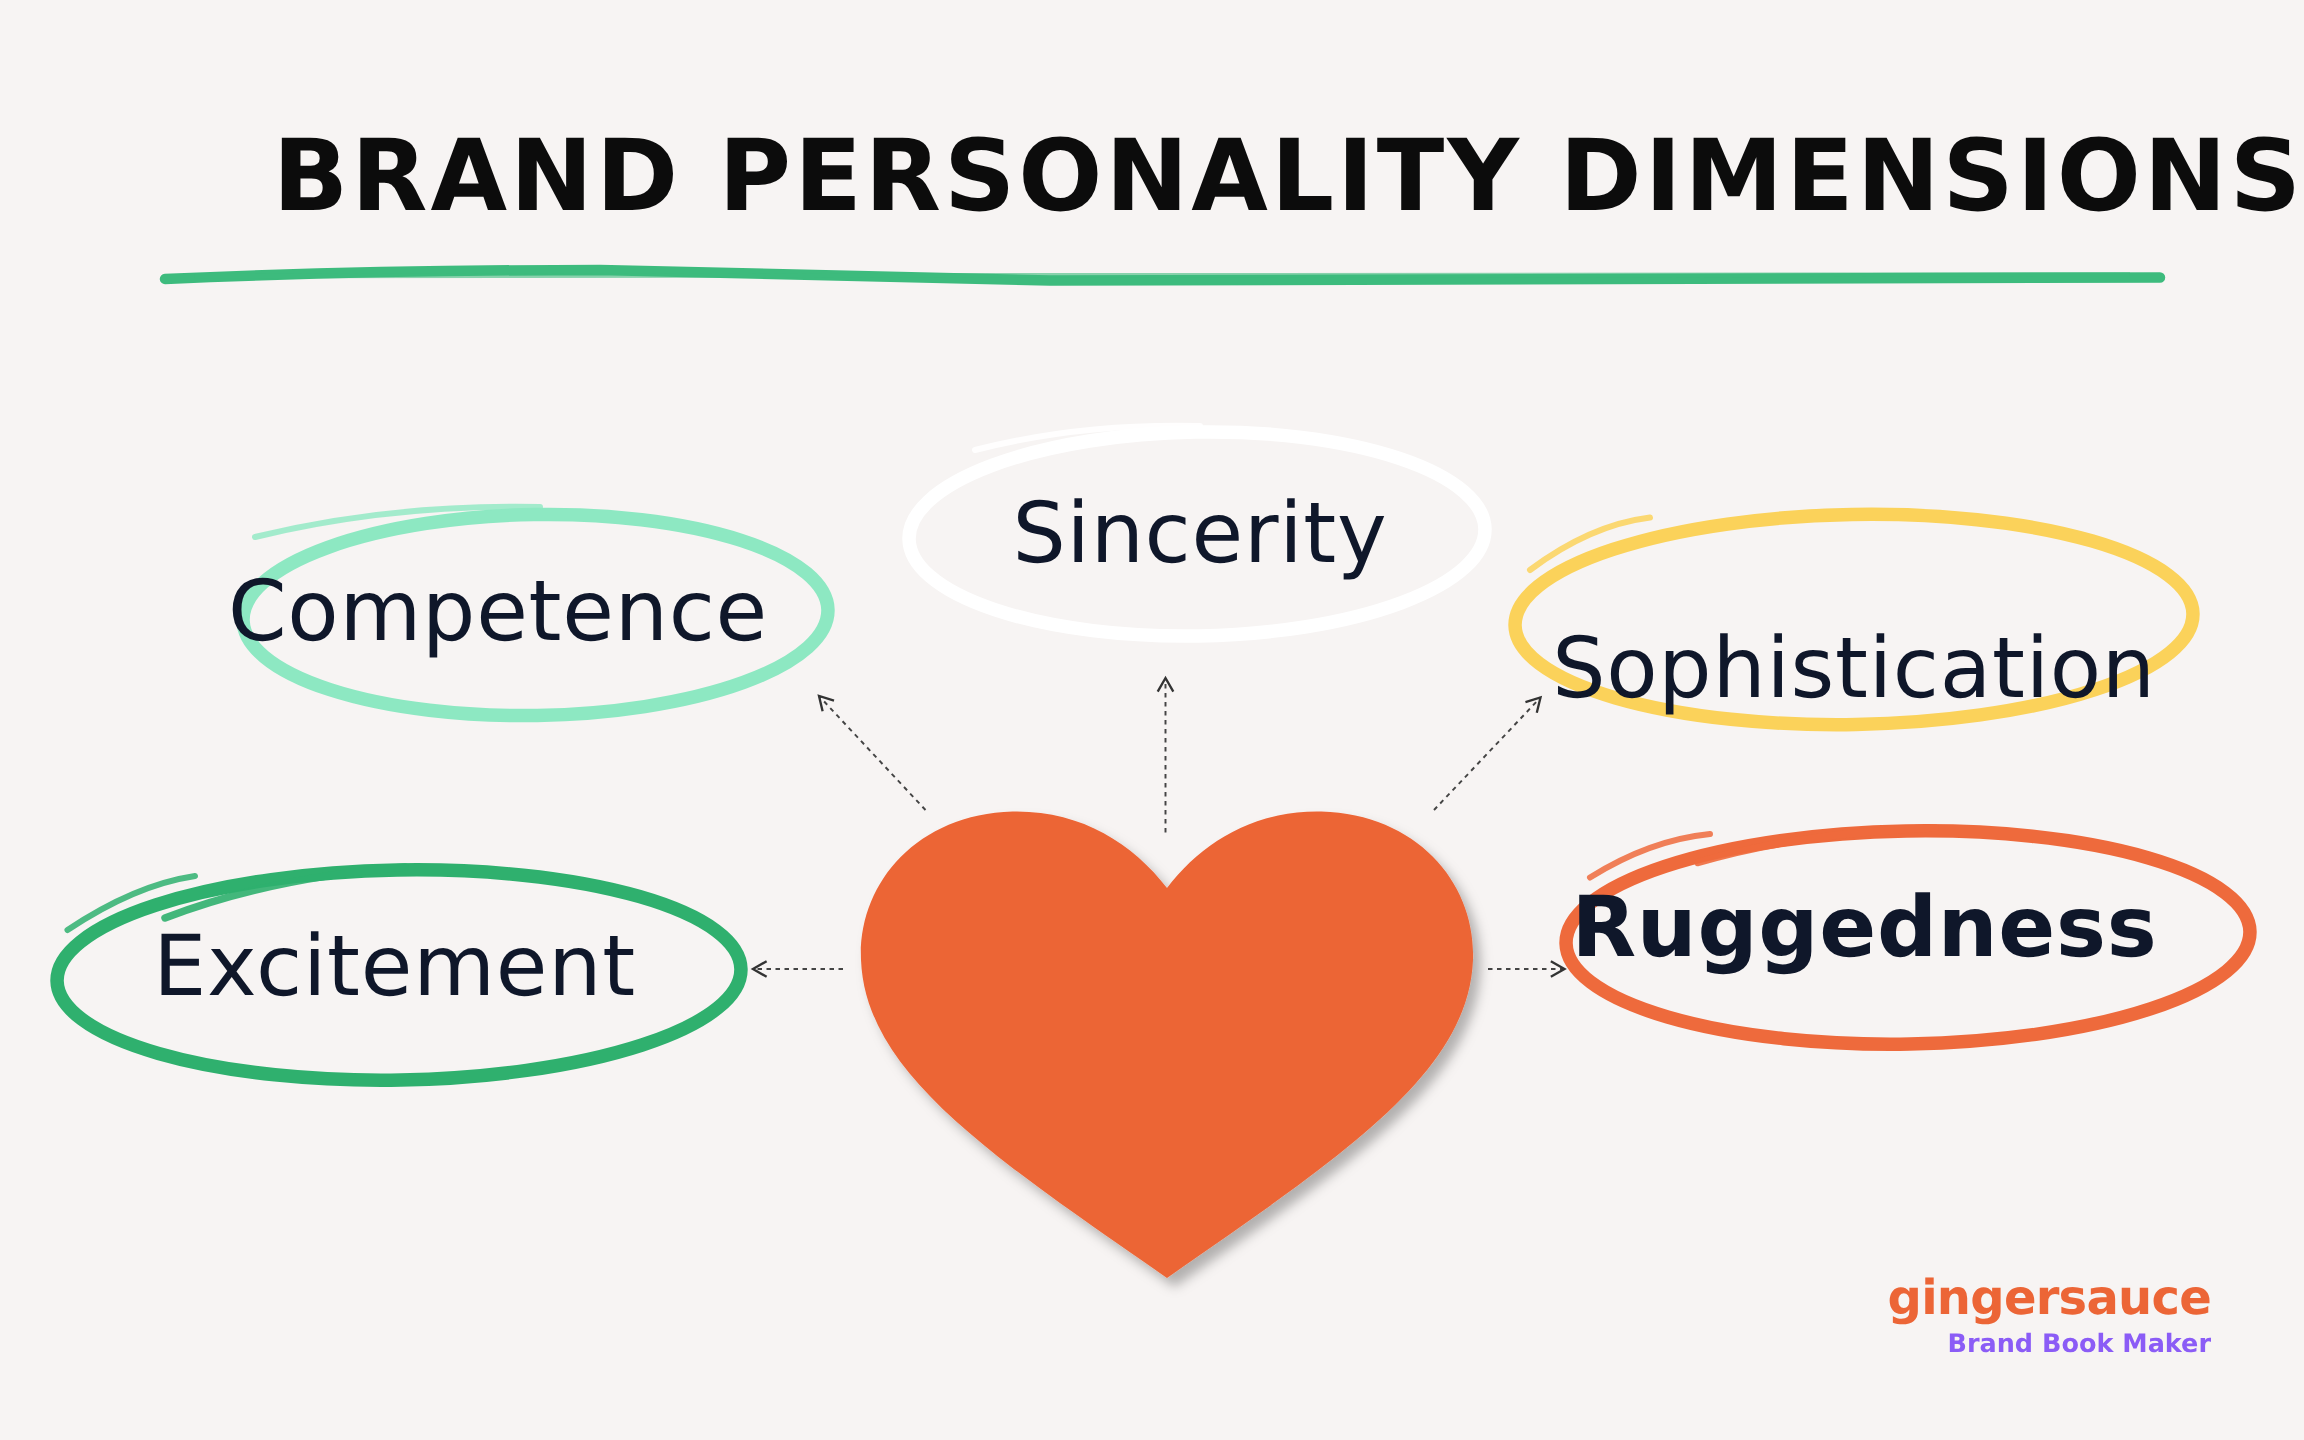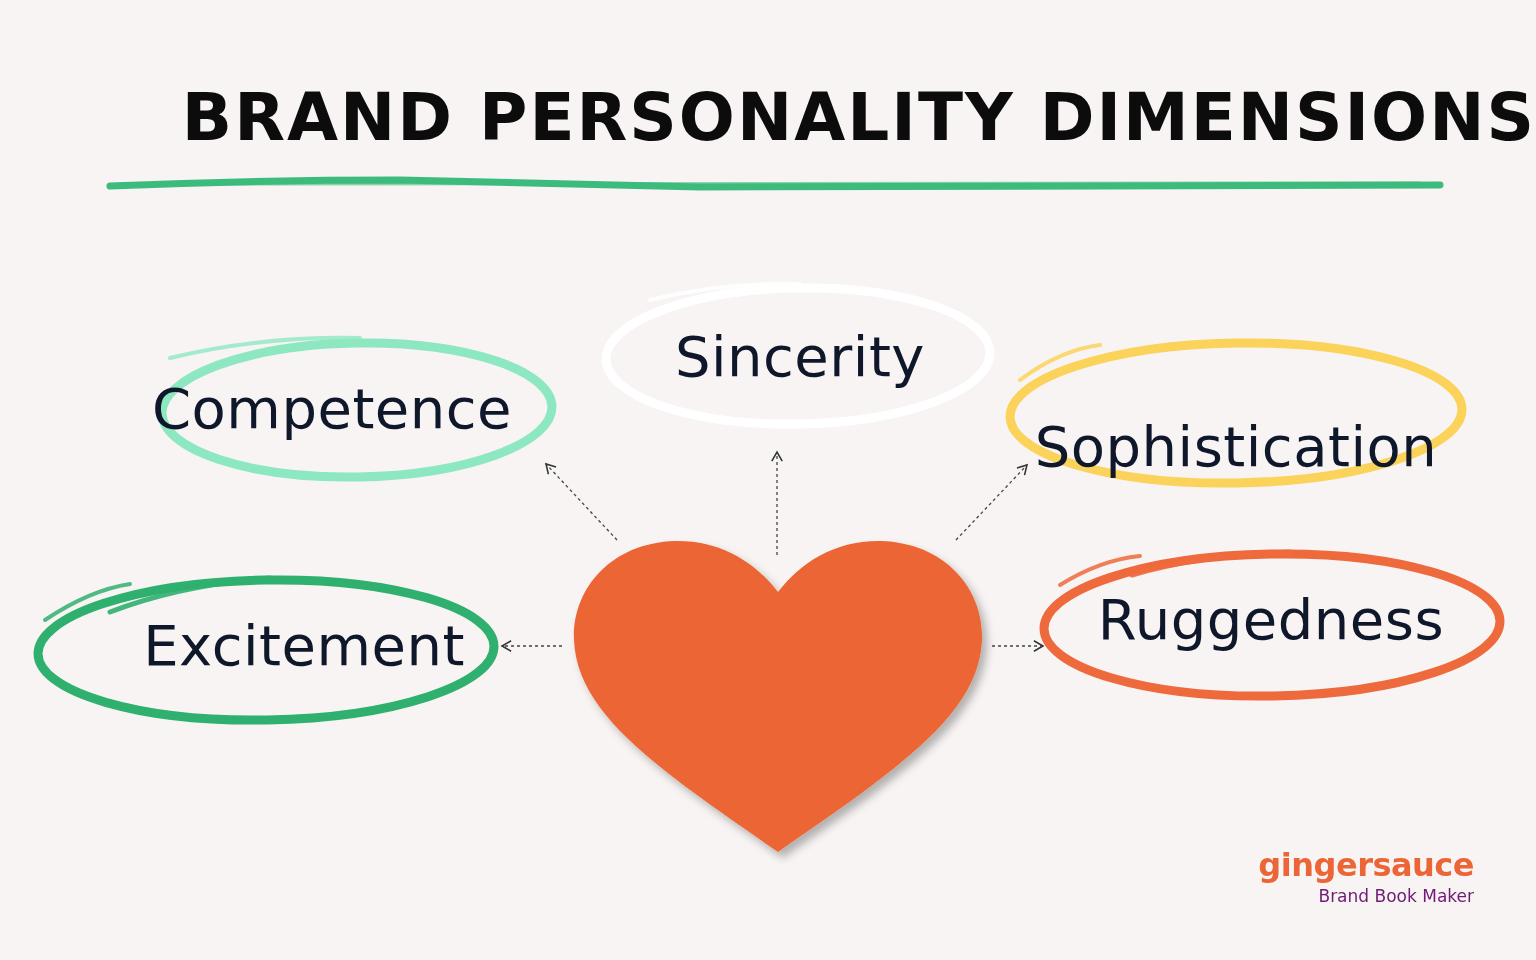--- a/index.html
+++ b/index.html
@@ -32,21 +32,21 @@
     }
     .logo {
       position: absolute; right: 62px; top: 842px; text-align: right;
     }
     .logo-main {
       font-family: "DejaVu Sans", sans-serif; font-weight: bold;
       font-size: 32px; color: #ec6536; line-height: 46px; letter-spacing: -0.5px;
     }
     .logo-sub {
       font-family: "DejaVu Sans", sans-serif;
-      font-size: 17px; color: #701a75; line-height: 20px; margin-top: -2px;
+      font-size: 17px; color: #8b5cf6; line-height: 20px; margin-top: -2px; font-weight: bold;
     }
   </style>
 </head>
 <body>
 
 <h1 class="title">BRAND PERSONALITY DIMENSIONS</h1>
 
 <svg class="canvas" width="1536" height="960" viewBox="0 0 1536 960">
   <defs>
     <filter id="shadow" x="-10%" y="-10%" width="130%" height="130%">
@@ -98,19 +98,19 @@
   <g fill="none" stroke="#ee6a3c" stroke-linecap="round">
     <ellipse cx="1272" cy="625" rx="228" ry="71" stroke-width="9" transform="rotate(-1 1272 625)"></ellipse>
     <path d="M1060 585 Q 1100 560 1140 556" stroke-width="4" opacity="0.85"></path>
     <path d="M1132 575 Q 1200 555 1290 552" stroke-width="5" opacity="0.9"></path>
   </g>
 </svg>
 
 <div class="label" style="left:332px; top:408px;">Competence</div>
 <div class="label" style="left:800px; top:356px;">Sincerity</div>
 <div class="label" style="left:1236px; top:409px;margin-top:37px;">Sophistication</div>
-<div class="label" style="left:263px; top:645px;margin-left:41px;">Excitement</div>
-<div class="label" style="left:1271px; top:619px;">Ruggedness</div>
+<div class="label" style="left:263px; top:645px;">Excitement</div>
+<div class="label" style="left:1243px; top:619px;font-weight:bold;">Ruggedness</div>
 
 <div class="logo">
   <div class="logo-main">gingersauce</div>
   <div class="logo-sub">Brand Book Maker</div>
 </div>
 
 </body></html>

